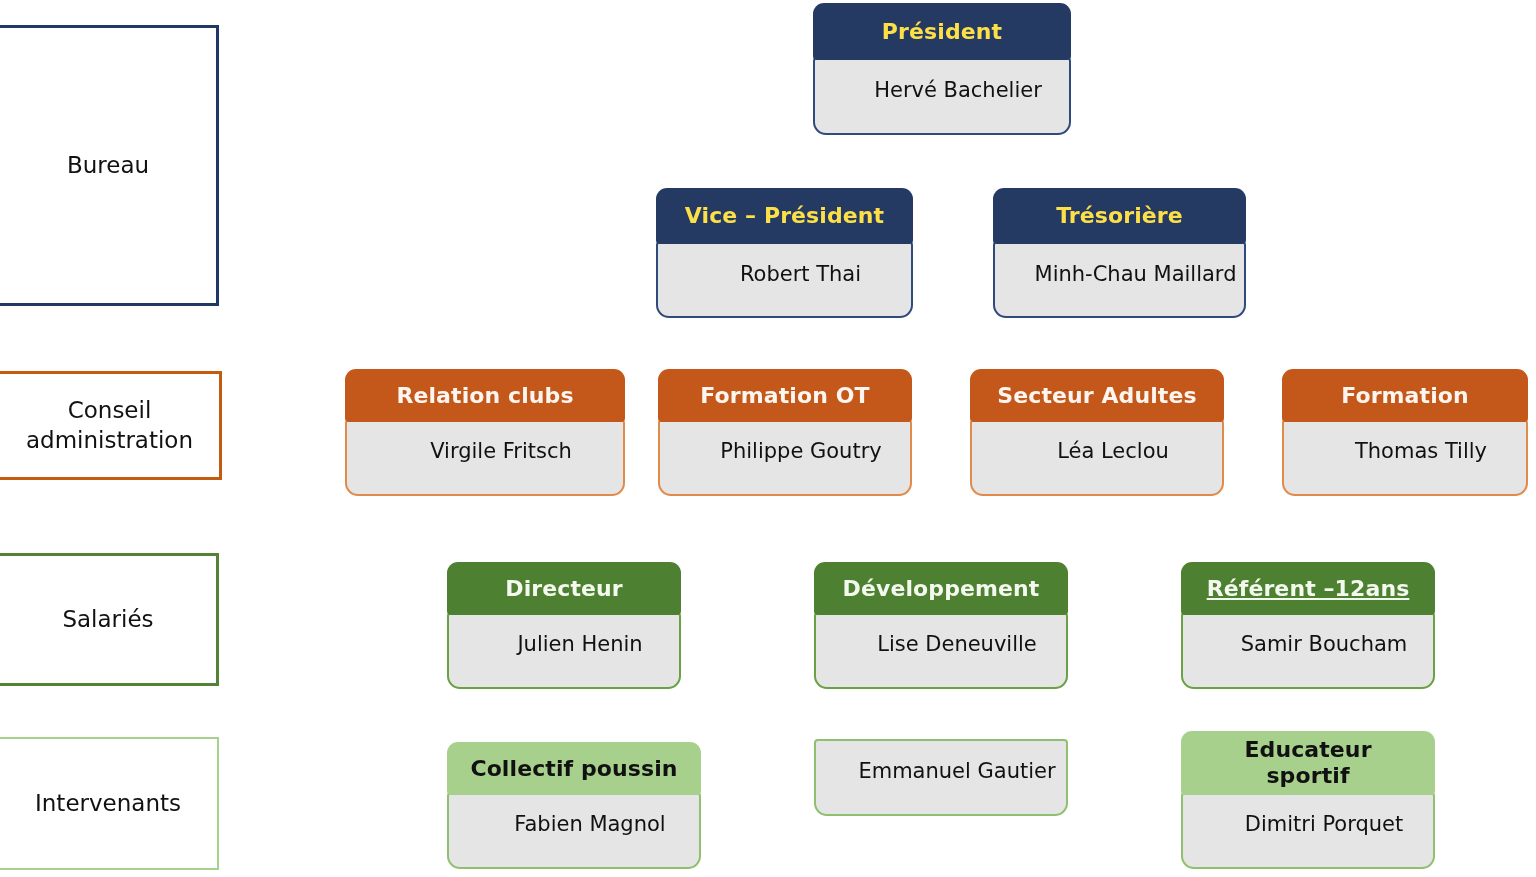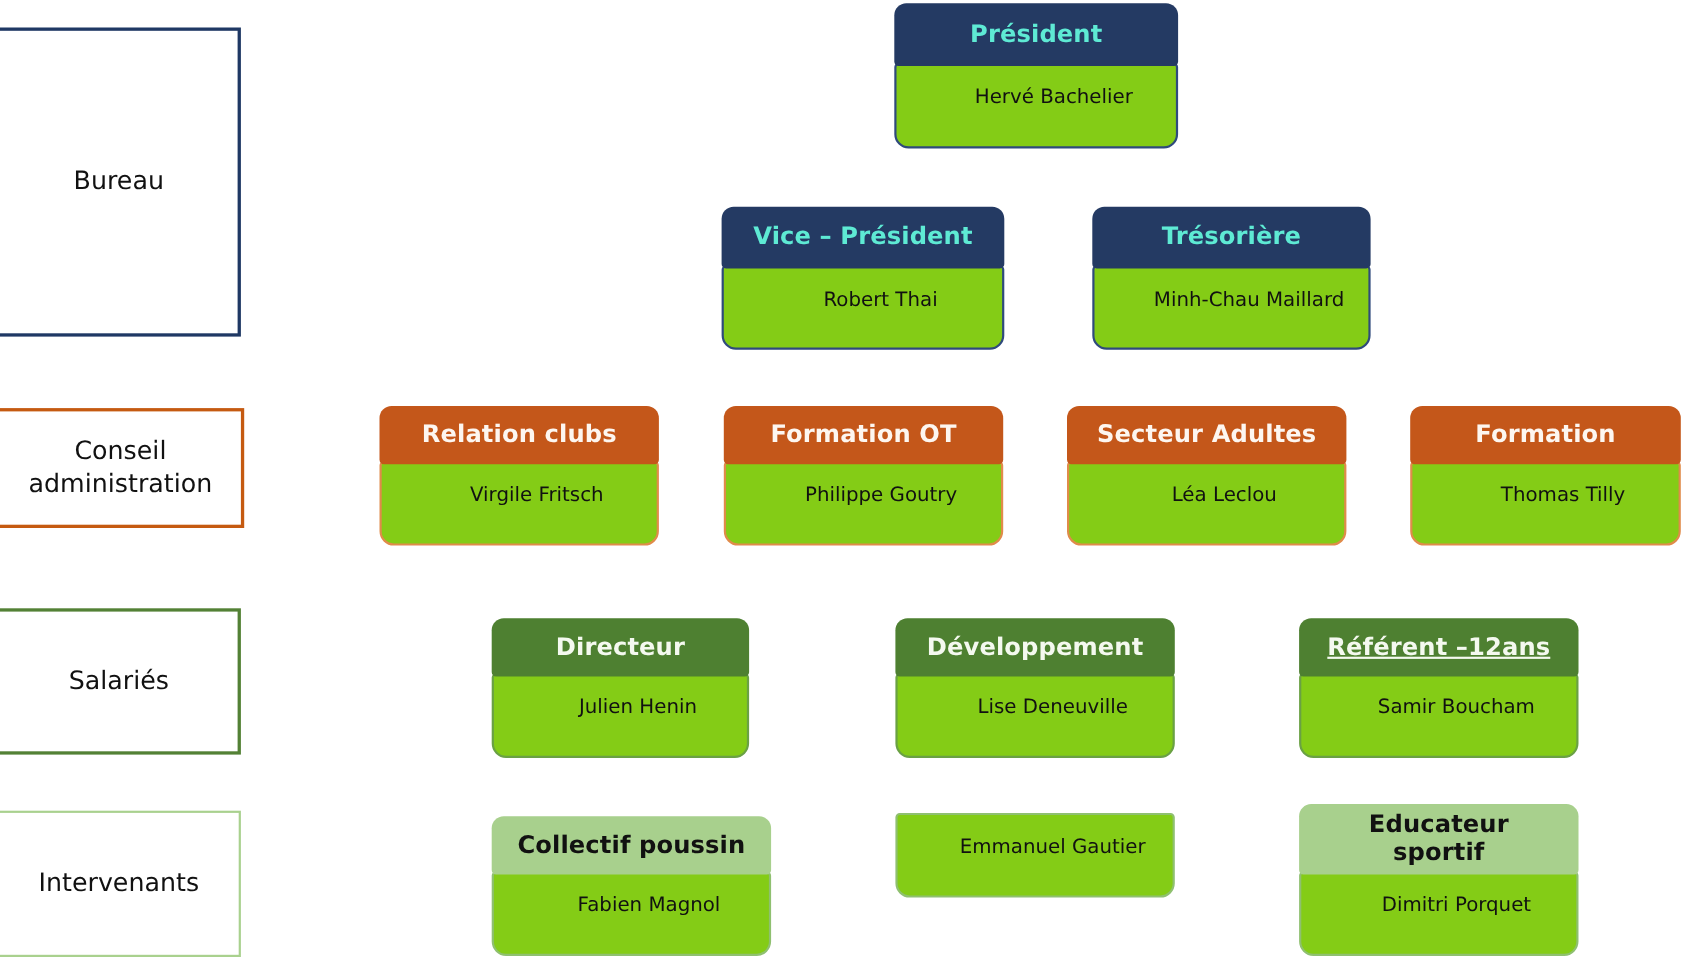--- a/index.html
+++ b/index.html
@@ -56,43 +56,43 @@
     font-weight: bold;
     font-size: 22px;
     line-height: 1.16;
     letter-spacing: 0.1px;
     position: relative;
     z-index: 2;
   }
   .card .card-body {
     box-sizing: border-box;
     width: 100%;
-    background: #84cc16;
+    background: #e5e5e5;
     border-style: solid;
     border-width: 2px;
     border-radius: 4px 4px 13px 13px;
     display: flex;
     align-items: flex-start;
     justify-content: center;
     text-align: center;
-    font-size: 18px;
+    font-size: 21px;
     color: #111111;
     margin-top: -3px;
     position: relative;
     z-index: 1;
     padding-left: 32px;
   }
   .card .card-body .name {
     display: block;
     width: 100%;
     padding: 0 6px;
   }
 
   
-  .theme-navy .card-head { background: #243a63; color: #5eead4; }
+  .theme-navy .card-head { background: #243a63; color: #fde047; }
   .theme-navy .card-body { border-color: #2f4a7c; }
 
   
   .theme-orange .card-head { background: #c4571a; color: #fdf6f0; }
   .theme-orange .card-body { border-color: #e08b4a; }
 
   
   .theme-green .card-head { background: #4e8031; color: #f4f9ef; }
   .theme-green .card-body { border-color: #6aa144; }
 
@@ -142,21 +142,21 @@
     </div>
   </div>
 
   <div class="card theme-navy" style="left:993px; top:188px; width:253px;">
     <div class="card-head" style="height:56px;">Trésorière</div>
     <div class="card-body" style="height:77px; padding-top:19px;">
       <span class="name">Minh-Chau Maillard</span>
     </div>
   </div>
 
-  <div class="card theme-orange" style="left:345px; top:369px; width:254px;">
+  <div class="card theme-orange" style="left:345px; top:369px; width:280px;">
     <div class="card-head" style="height:53px;">Relation clubs</div>
     <div class="card-body" style="height:77px; padding-top:18px;">
       <span class="name">Virgile Fritsch</span>
     </div>
   </div>
 
   <div class="card theme-orange" style="left:658px; top:369px; width:254px;">
     <div class="card-head" style="height:53px;">Formation OT</div>
     <div class="card-body" style="height:77px; padding-top:18px;">
       <span class="name">Philippe Goutry</span>

